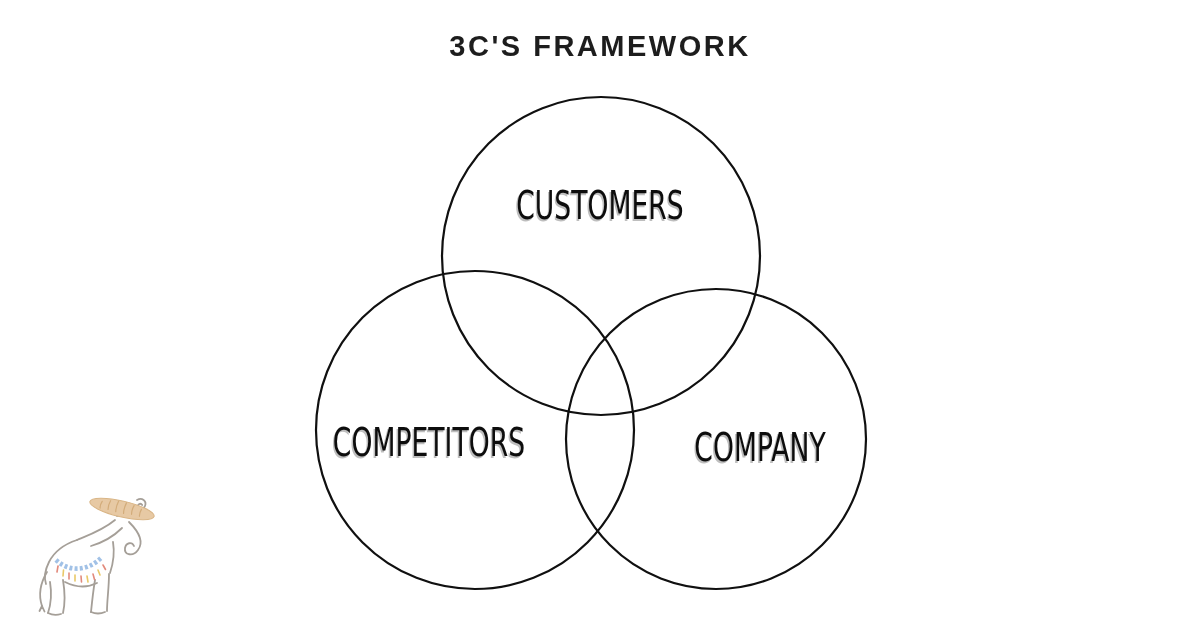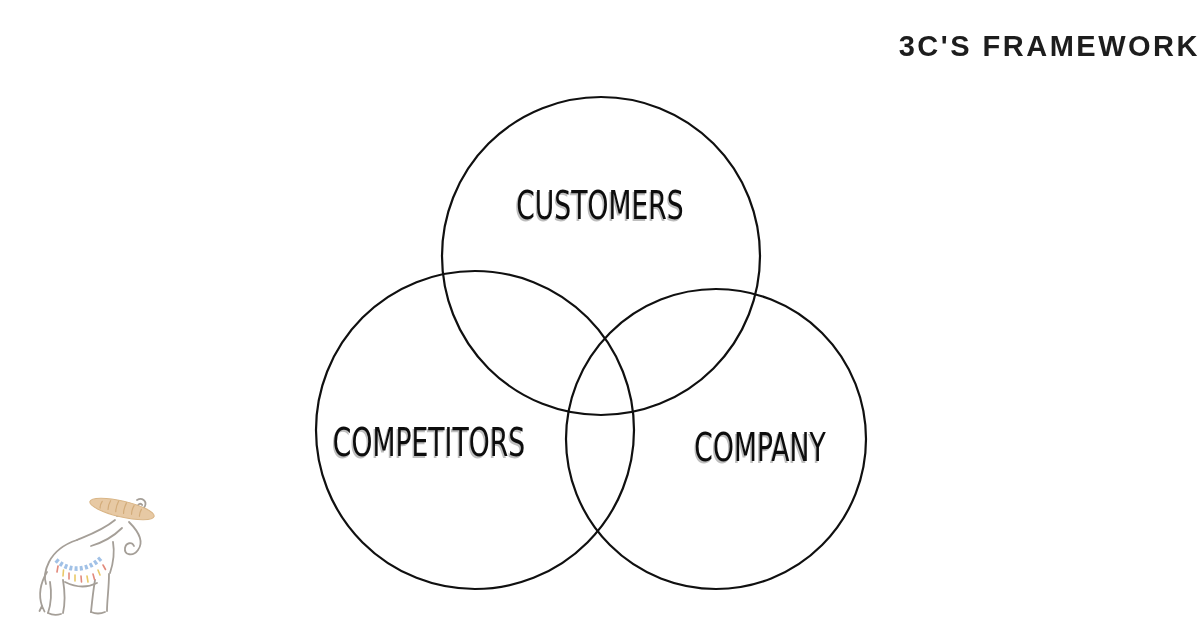--- a/index.html
+++ b/index.html
@@ -14,21 +14,21 @@
     background: #ffffff;
     overflow: hidden;
     font-family: "Liberation Sans", sans-serif;
   }
   .page-title {
     position: absolute;
     top: 30px;
     left: 0;
     width: 100%;
     margin: 0;
-    text-align: right;
+    text-align: center;
     font-family: "Liberation Sans", sans-serif;
     font-weight: 700;
     font-size: 29px;
     letter-spacing: 2.5px;
     color: #1d1d1d;
   }
   .venn-svg {
     position: absolute;
     left: 0;
     top: 0;

